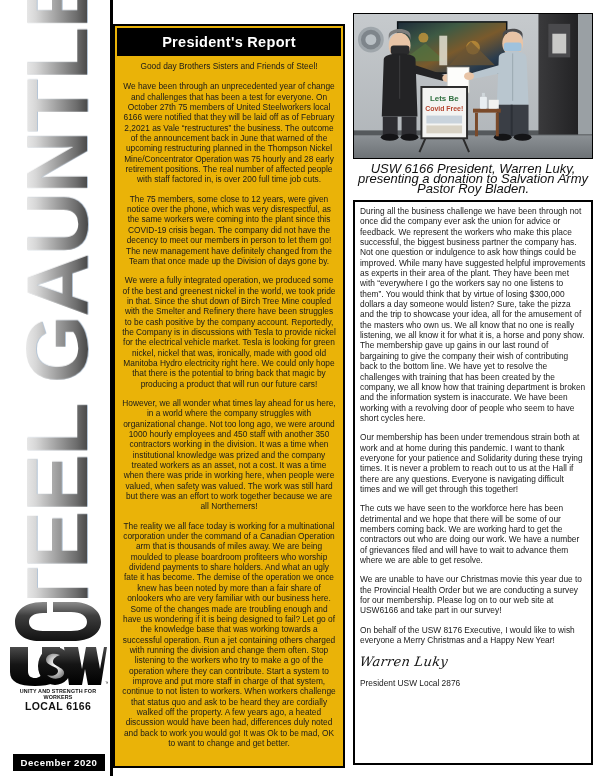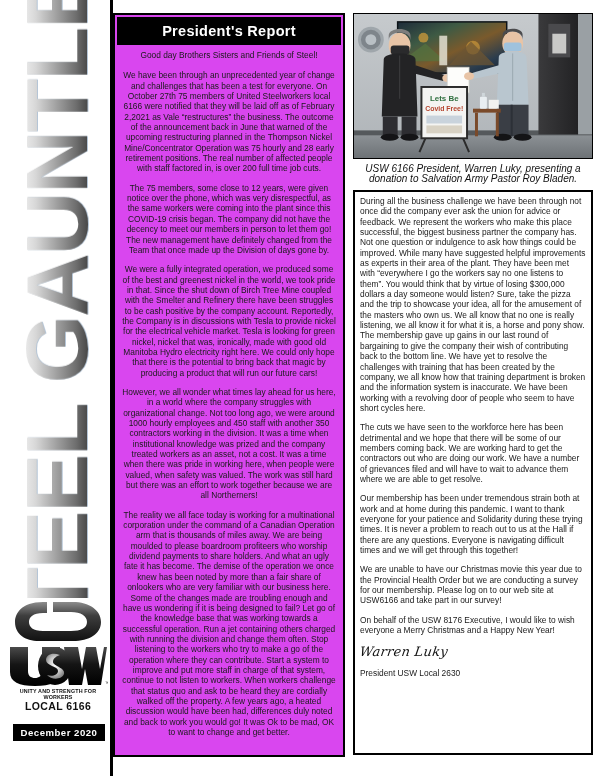--- a/index.html
+++ b/index.html
@@ -56,37 +56,37 @@
     position:relative;width:100px;height:42px;margin:1px auto 0;
   }
   .usw-big svg{display:block;width:100px;height:42px;}
   .usw-tag{
     font-size:5.4px;font-weight:bold;letter-spacing:.15px;color:#111;margin-top:1px;
   }
   .usw-local{
     font-size:10.5px;font-weight:bold;letter-spacing:.4px;color:#111;margin-top:0px;
   }
   .date-banner{
-    position:absolute;left:13px;top:724px;width:92px;height:17px;
+    position:absolute;left:13px;top:754px;width:92px;height:17px;
     background:#000;color:#fff;
     font-size:9.6px;font-weight:bold;letter-spacing:.5px;
     display:flex;align-items:center;justify-content:center;
   }
 
   
   .content{
     position:absolute;left:113px;top:0;width:487px;height:776px;
   }
 
   
   .col1{
-    position:absolute;left:0px;top:13px;width:232px;height:744px;
+    position:absolute;left:0px;top:24px;width:232px;height:744px;
     border:2px solid #000;
     box-sizing:border-box;
-    background:#d946ef;
+    background:#eab308;
     padding:0;
   }
   .report-banner{
     background:#000;color:#fff;
     height:28px;
     display:flex;align-items:center;justify-content:center;
     font-size:14.5px;font-weight:bold;letter-spacing:.3px;
     margin:2px 2px 0 2px;
   }
   .col1-body{
@@ -107,21 +107,21 @@
     position:absolute;left:240px;top:13px;width:247px;height:744px;
     box-sizing:border-box;
   }
   .photo-frame{
     position:relative;width:240px;height:146px;
     border:1px solid #000;box-sizing:border-box;
     overflow:hidden;background:#be185d;
   }
   .caption{
     width:240px;
-    font-size:10px;line-height:10px;font-style:italic;
+    font-size:13px;line-height:10px;font-style:italic;
     text-align:center;color:#111;
     padding:5px 3px 6px 3px;
     box-sizing:border-box;
   }
   .col2-textbox{
     position:relative;width:240px;
     border:2px solid #000;box-sizing:border-box;
     padding:4px 5px 16px 5px;
     min-height:565px;
     background:#fff;
@@ -306,23 +306,23 @@
           <rect x="127" y="84" width="7" height="12" rx="1" fill="#e9eef1"></rect>
           <rect x="129" y="80" width="3" height="4" fill="#cfd6da"></rect>
           <rect x="136" y="87" width="10" height="9" fill="#f2f2ef"></rect>
         </svg>
       </div>
 
       <div class="caption">USW 6166 President, Warren Luky, presenting a donation to Salvation Army Pastor Roy Bladen.</div>
 
       <div class="col2-textbox">
         <p>During all the business challenge we have been through not once did the company ever ask the union for advice or feedback. We represent the workers who make this place successful, the biggest business partner the company has. Not one question or indulgence to ask how things could be improved. While many have suggested helpful improvements as experts in their area of the plant. They have been met with “everywhere I go the workers say no one listens to them”. You would think that by virtue of losing $300,000 dollars a day someone would listen? Sure, take the pizza and the trip to showcase your idea, all for the amusement of the masters who own us. We all know that no one is really listening, we all know it for what it is, a horse and pony show. The membership gave up gains in our last round of bargaining to give the company their wish of contributing back to the bottom line. We have yet to resolve the challenges with training that has been created by the company, we all know how that training department is broken and the information system is inaccurate. We have been working with a revolving door of people who seem to have short cycles here.</p>
+        <p>Our membership has been under tremendous strain both at work and at home during this pandemic. I want to thank everyone for your patience and Solidarity during these trying times. It is never a problem to reach out to us at the Hall if there are any questions. Everyone is navigating difficult times and we will get through this together!</p>
         <p>The cuts we have seen to the workforce here has been detrimental and we hope that there will be some of our members coming back. We are working hard to get the contractors out who are doing our work. We have a number of grievances filed and will have to wait to advance them where we are able to get resolve.</p>
-        <p>Our membership has been under tremendous strain both at work and at home during this pandemic. I want to thank everyone for your patience and Solidarity during these trying times. It is never a problem to reach out to us at the Hall if there are any questions. Everyone is navigating difficult times and we will get through this together!</p>
         <p>We are unable to have our Christmas movie this year due to the Provincial Health Order but we are conducting a survey for our membership. Please log on to our web site at USW6166 and take part in our survey!</p>
         <p>On behalf of the USW 8176 Executive, I would like to wish everyone a Merry Christmas and a Happy New Year!</p>
         <div class="signature">Warren Luky</div>
-        <p class="signoff">President USW Local 2630</p>
+        <p class="signoff">President USW Local 2876</p>
       </div>
 
     </div>
   </div>
 </div>
 
 </body></html>

